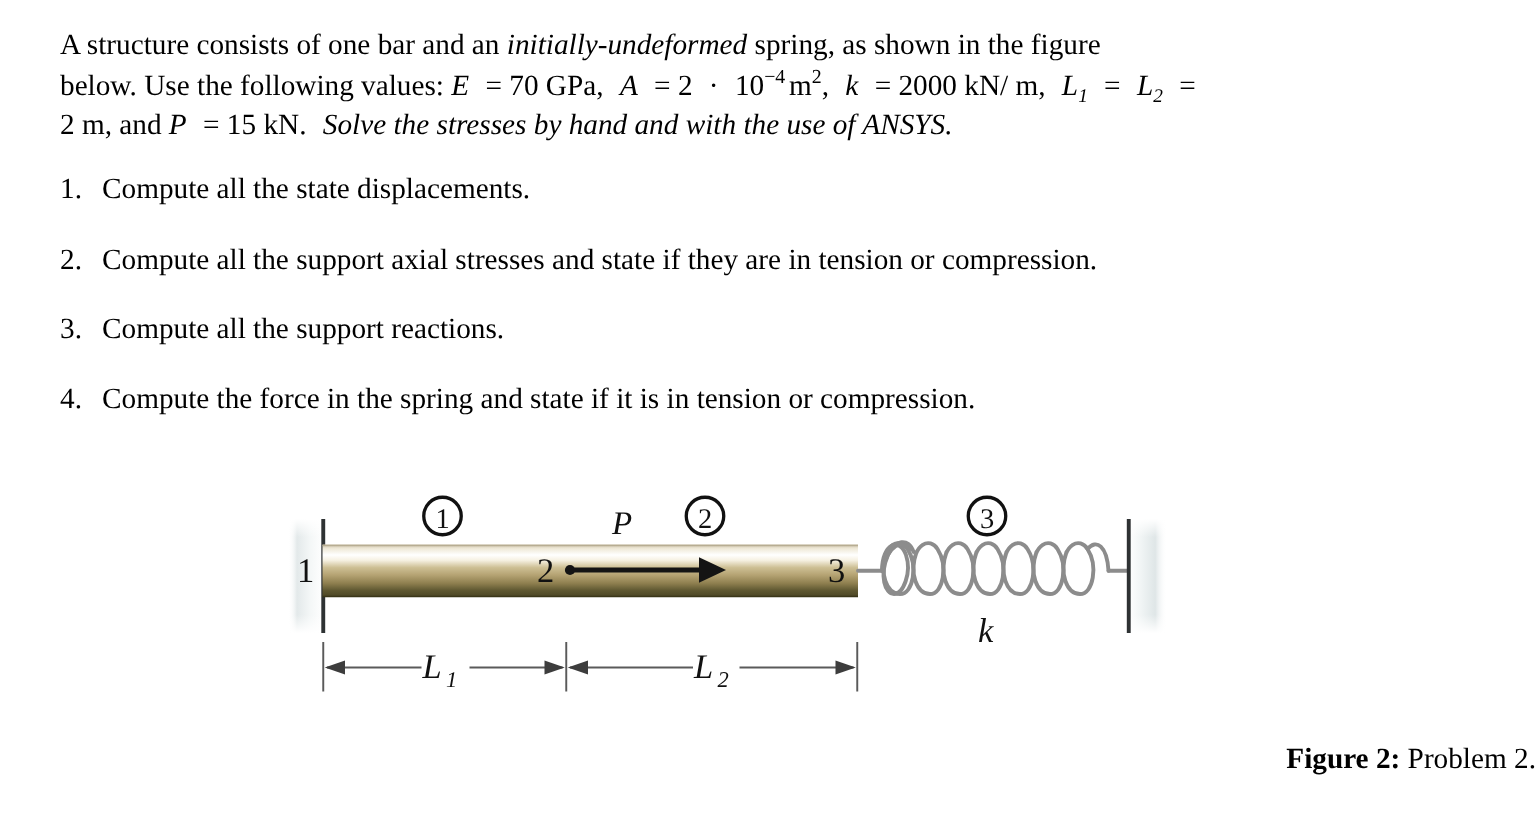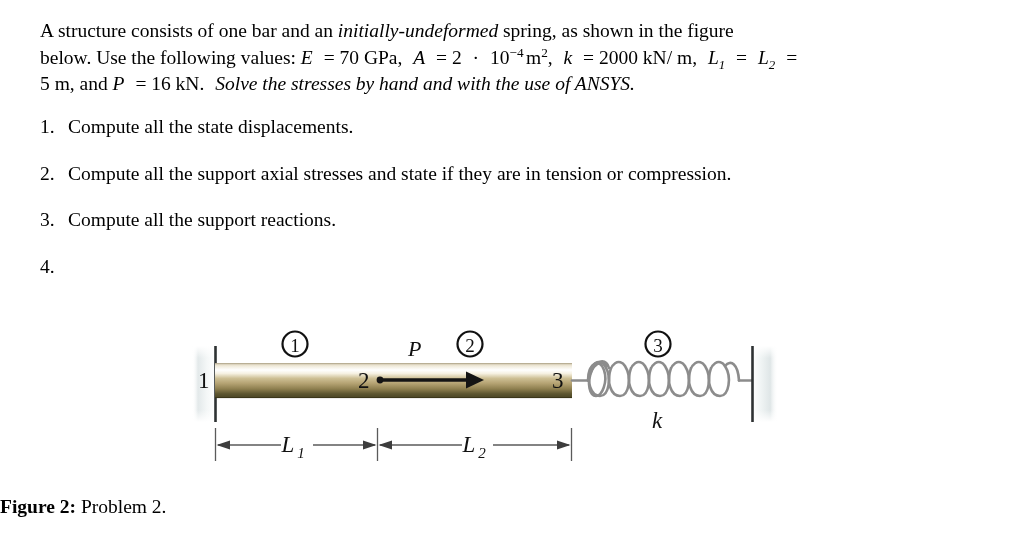--- a/index.html
+++ b/index.html
@@ -73,53 +73,54 @@
     height: 170px;
   }
   #figure svg { display: block; }
 
   
   .caption {
     position: absolute;
     left: 0;
     top: 496px;
     width: 1024px;
-    text-align: left;
+    text-align: right;
     font-size: 19.5px;
   }
   .caption b { font-weight: bold; }
 </style>
 </head>
 <body>
 
 <div id="page">
 
   <div class="intro">
     <span class="ln"><span>A structure consists of one bar and an </span><span class="mit">initially-undeformed</span><span> spring, as shown in the figure</span></span>
 
     <span class="ln"><span>below.  Use the following values: </span><span class="mi">E</span><span class="op"> </span><span class="mrm">= 70 GPa,</span><span class="op"> </span><span class="mi">A</span><span class="op"> </span><span class="mrm">= 2</span><span class="op"> </span><span class="mrm">·</span><span class="op"> </span><span class="mrm">10</span><sup class="exp">−4</sup><span class="nbspx"></span><span class="mrm">m</span><sup class="exp">2</sup><span>,</span><span class="op"> </span><span class="mi">k</span><span class="op"> </span><span class="mrm">= 2000 kN/ m,</span><span class="op"> </span><span class="mi">L</span><sub class="sb">1</sub><span class="op"> </span><span class="mrm">=</span><span class="op"> </span><span class="mi">L</span><sub class="sb">2</sub><span class="op"> </span><span class="mrm">=</span></span>
 
-    <span class="ln"><span>5 m, and </span><span class="mi">P</span><span class="op"> </span><span class="mrm">= 16 kN.</span><span class="op">&nbsp;</span><span class="mit">Solve the stresses by hand and with the use of ANSYS.</span></span>
+    <span class="ln"><span>2 m, and </span><span class="mi">P</span><span class="op"> </span><span class="mrm">= 15 kN.</span><span class="op">&nbsp;</span><span class="mit">Solve the stresses by hand and with the use of ANSYS.</span></span>
   </div>
 
   <div class="qlist">
     <div class="qitem">
       <span class="qnum">1.</span>
       <span>Compute all the state displacements.</span>
     </div>
     <div class="qitem">
       <span class="qnum">2.</span>
       <span>Compute all the support axial stresses and state if they are in tension or compression.</span>
     </div>
     <div class="qitem">
       <span class="qnum">3.</span>
       <span>Compute all the support reactions.</span>
     </div>
     <div class="qitem">
       <span class="qnum">4.</span>
+      <span>Compute the force in the spring and state if it is in tension or compression.</span>
     </div>
   </div>
 
   <div id="figure">
     <svg width="1024" height="170" viewBox="0 0 1024 170" xmlns="http://www.w3.org/2000/svg">
       <defs>
 
         <linearGradient id="barGrad" x1="0" y1="0" x2="0" y2="1">
           <stop offset="0%" stop-color="#cfc6ad"></stop>
           <stop offset="8%" stop-color="#efe9d8"></stop>

